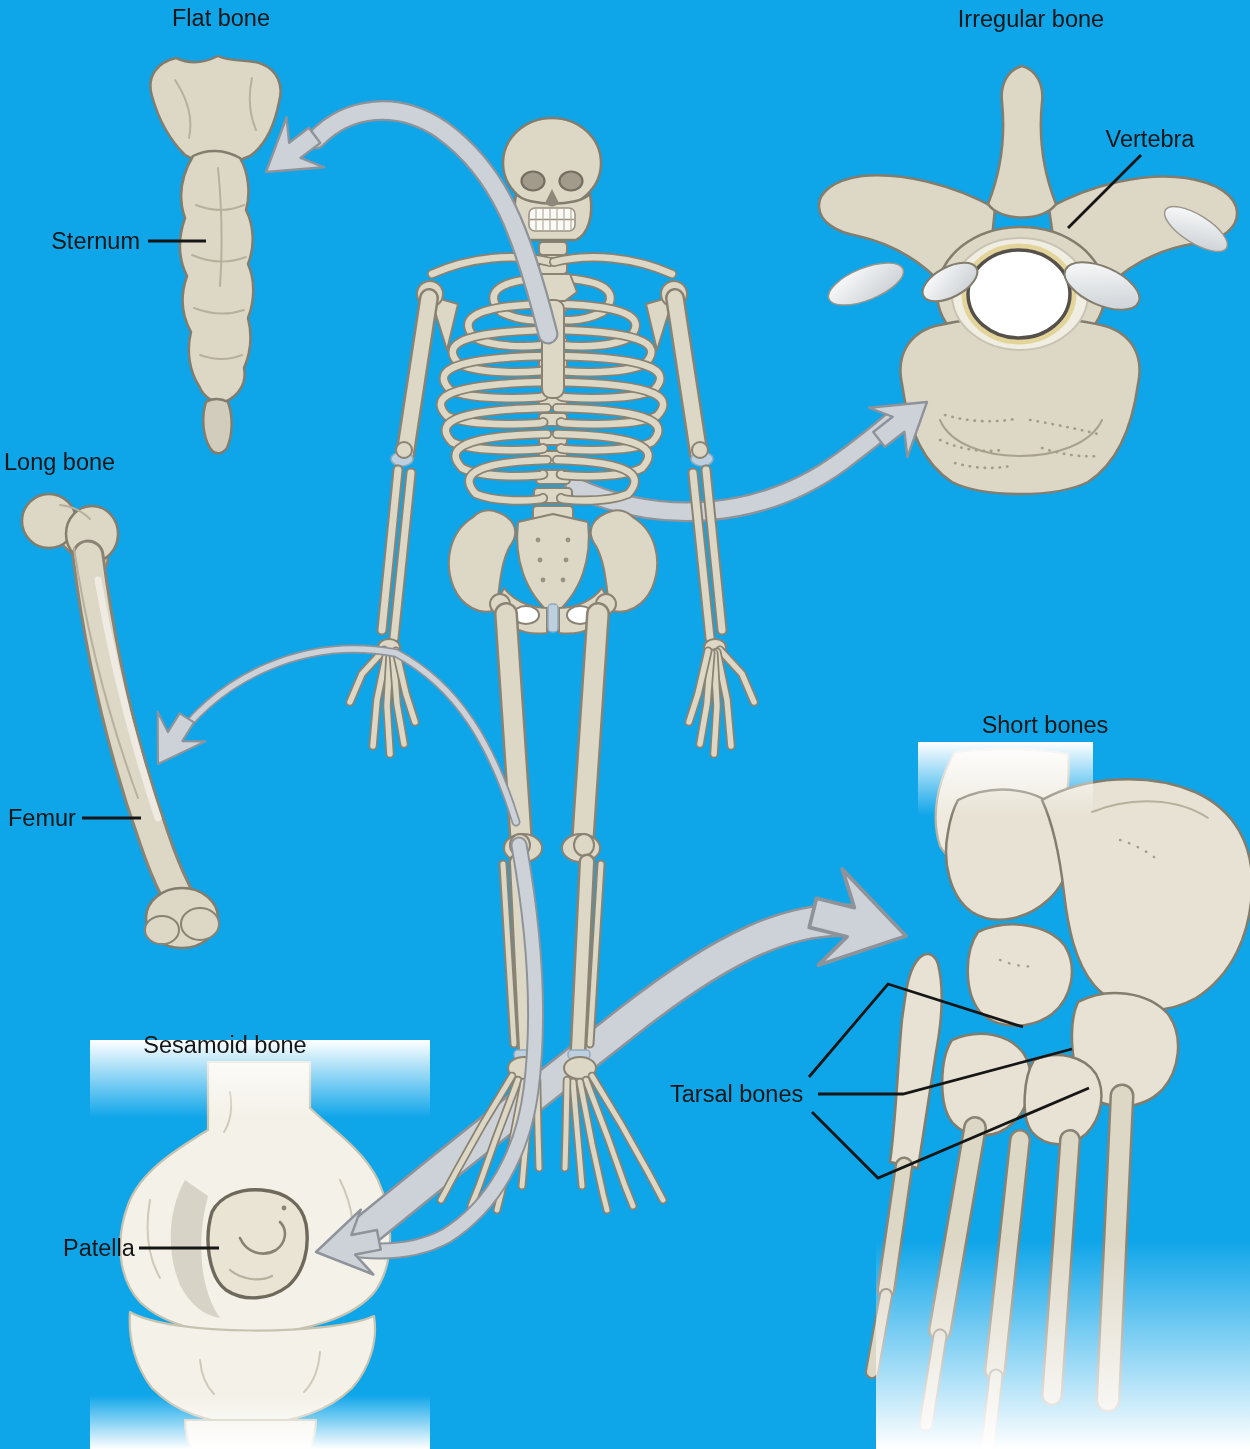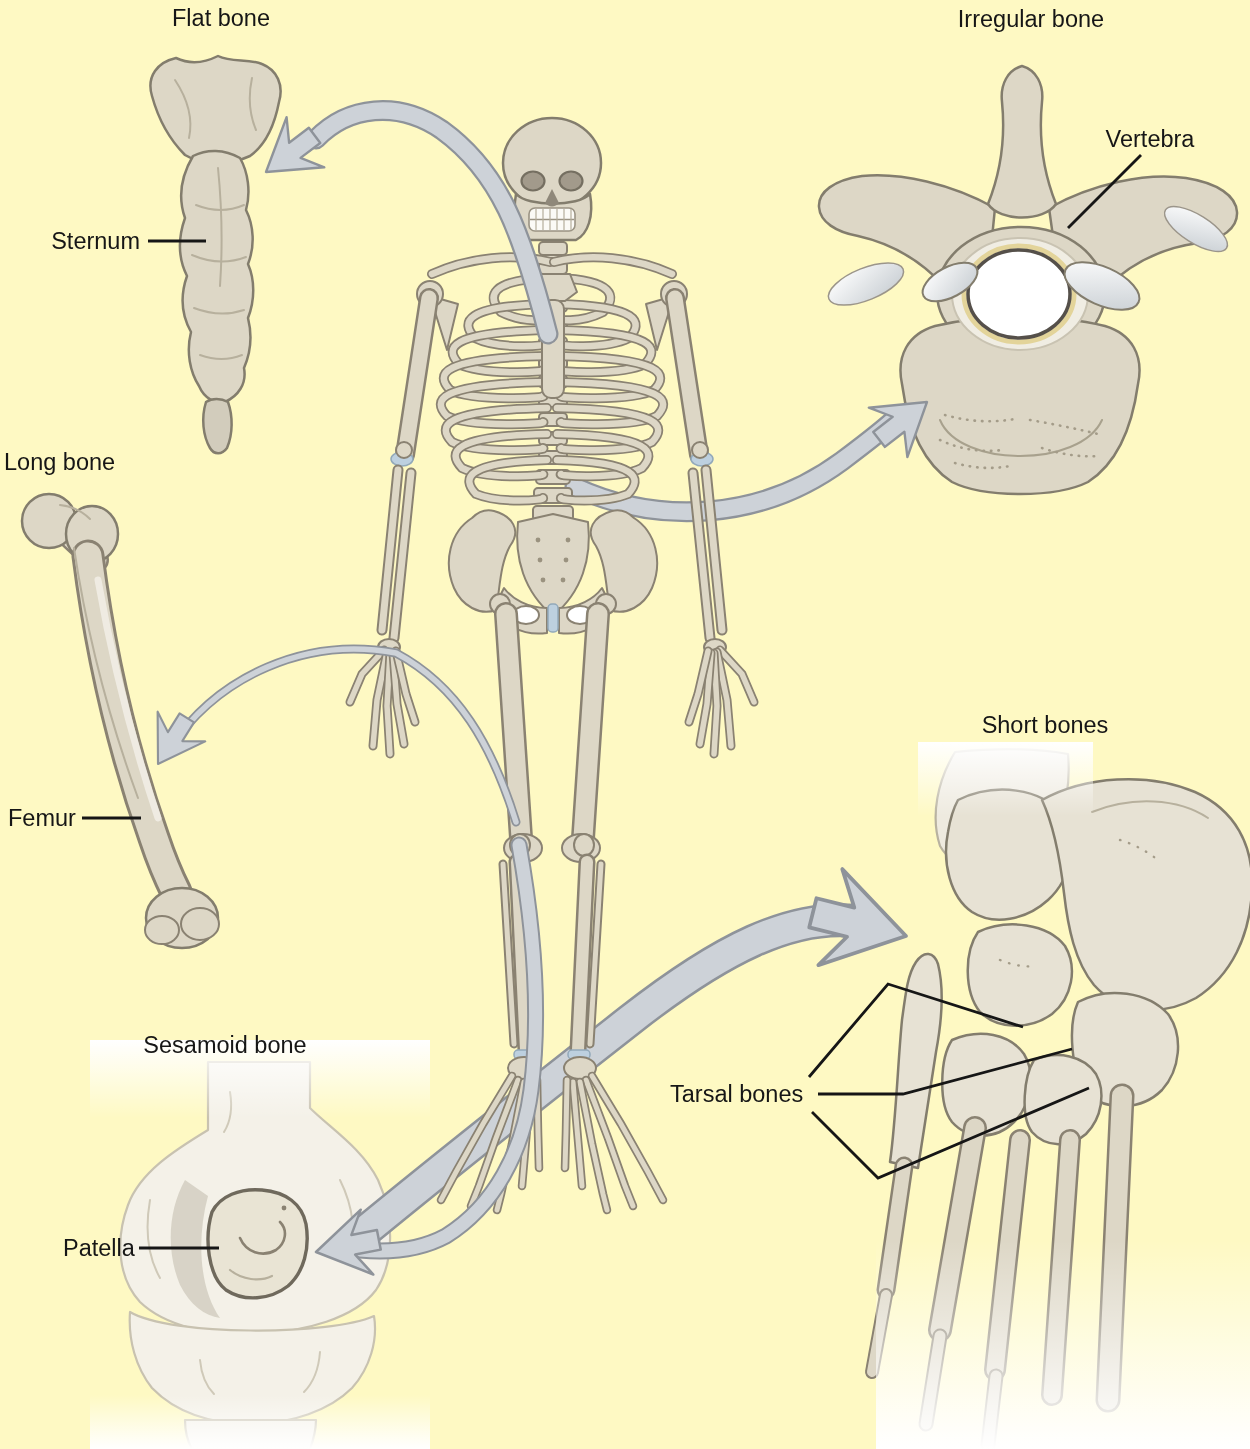--- a/index.html
+++ b/index.html
@@ -1,16 +1,16 @@
 <!DOCTYPE html>
 <html><head>
 <meta charset="utf-8">
 <style>
   html,body { margin:0; padding:0; background:#ffffff; }
-  .stage { position:relative; width:1250px; height:1449px; background:#fef9c3; overflow:hidden;
+  .stage { position:relative; width:1250px; height:1449px; background:#0ea5e9; overflow:hidden;
            font-family:"Liberation Sans", sans-serif; }
   svg { position:absolute; inset:0; }
 
   
   .bone   { fill:#ddd7c6; stroke:#837d6d; stroke-width:2.5; stroke-linejoin:round; }
   .boneS  { fill:#ddd7c6; stroke:#8a8272; stroke-width:2;   stroke-linejoin:round; }
   .bone2  { fill:#e7e2d4; stroke:#837d6d; stroke-width:2.5; stroke-linejoin:round; }
   .pale   { fill:#f4f1e8; stroke:#c8c2b0; stroke-width:2.2; stroke-linejoin:round; }
   .pale2  { fill:#eeeadf; stroke:#b8b2a0; stroke-width:2.2; stroke-linejoin:round; }
   .det    { fill:none; stroke:#b7b09d; stroke-width:2; stroke-linecap:round; }

